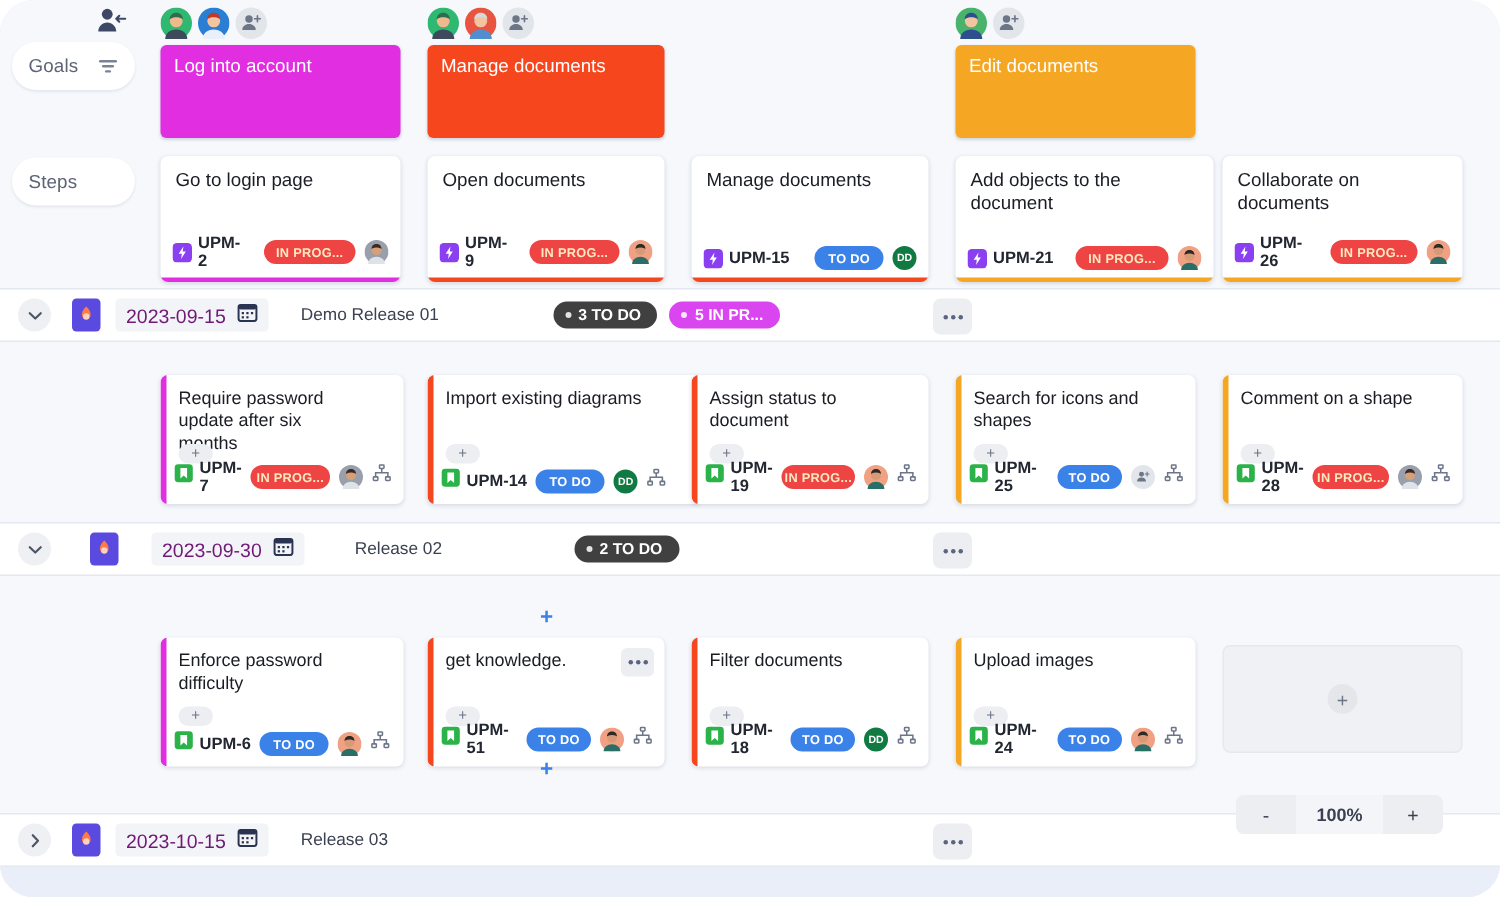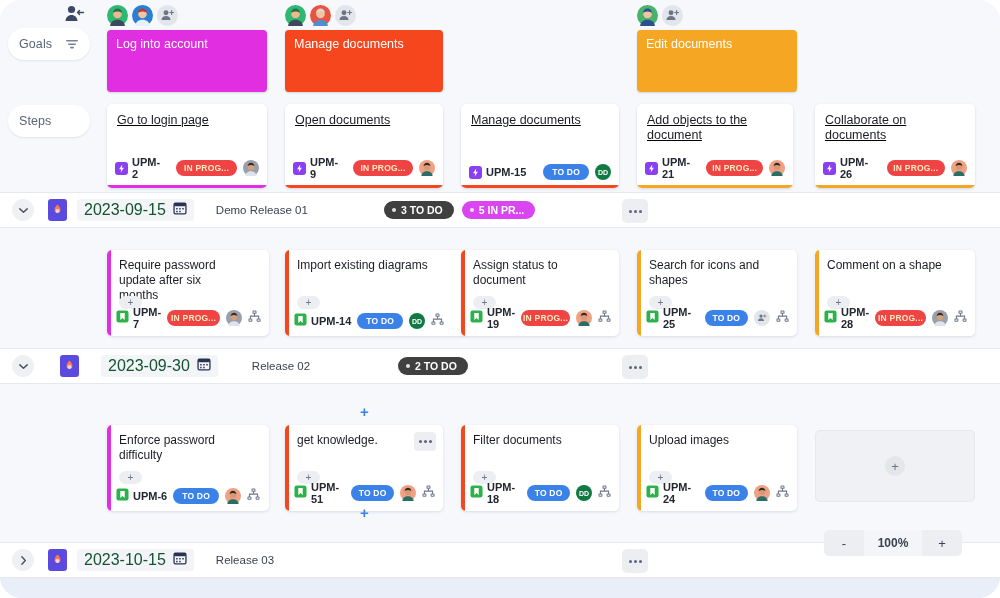--- a/index.html
+++ b/index.html
@@ -75,21 +75,20 @@
 
   
   .step-card {
     position: absolute;
     top: 104px;
     height: 84px;
     background: #ffffff;
     border-radius: 5px;
     box-shadow: 0 1px 3px rgba(35,48,80,.16);
     overflow: hidden;
-    text-decoration: underline;
   }
   .step-card .edge-bottom {
     position: absolute; left: 0; right: 0; bottom: 0; height: 3px;
   }
   .step-card .title {
     font-size: 12.5px; color: #1a1d24; padding: 9px 10px 0 10px; line-height: 15px;
   }
   .card-foot {
     position: absolute; left: 8px; right: 8px; bottom: 8px;
     display: flex; align-items: center; gap: 6px;
@@ -133,21 +132,21 @@
   }
   .rel-logo {
     width: 19px; height: 22px; margin-left: 14px; border-radius: 3px;
     background: #5b4ae0; display:flex; align-items:center; justify-content:center;
     flex: 0 0 auto;
   }
   .date-chip {
     margin-left: 10px; height: 22px; background: #f2f4f8; border-radius: 3px;
     display: flex; align-items: center; gap: 7px; padding: 0 7px; flex: 0 0 auto;
   }
-  .date-text { font-size: 16px; color: #14532d; }
+  .date-text { font-size: 13px; color: #701a75; }
   .rel-name { margin-left: 22px; font-size: 11.5px; color: #3b4152; }
   .count-badge {
     height: 18px; border-radius: 9px; padding: 0 11px 0 8px;
     display: flex; align-items: center; gap: 5px;
     font-size: 10.5px; font-weight: bold; color: #ffffff; flex: 0 0 auto;
   }
   .count-badge .dot { width: 4px; height: 4px; border-radius: 50%; background: rgba(255,255,255,.85); }
   .cb-todo { background: #404040; margin-left: 76px; }
   .cb-prog { background: #d946ef; margin-left: 8px; }
   .more-btn {
@@ -386,21 +385,21 @@
                   </svg>
                 </span>
                 <span class="key-text">UPM-15</span>
               </div>
               <div class="spacer"></div>
               <div class="status-badge badge-todo" style="max-width: 62px;">TO DO</div>
               <div class="dd-av">DD</div>
             </div>
             <div class="edge-bottom" style="background: rgb(245, 70, 30);"></div>
           </div>
-          <div class="step-card" style="left: 637px; width: 156px;">
+          <div class="step-card" style="left: 637px; width: 172px;">
             <div class="title">Add objects to the document</div>
             <div class="card-foot">
               <div class="key-chip">
                 <span class="key-icon">
                   <svg viewBox="0 0 13 13" width="13" height="13">
                     <rect width="13" height="13" rx="3" fill="#8a3ff0"></rect>
                     <path d="M7.3 2.4 4.1 7.2h2.1l-.5 3.4 3.2-4.9H6.8z" fill="#ffffff"></path>
                   </svg>
                 </span>
                 <span class="key-text">UPM-21</span>

